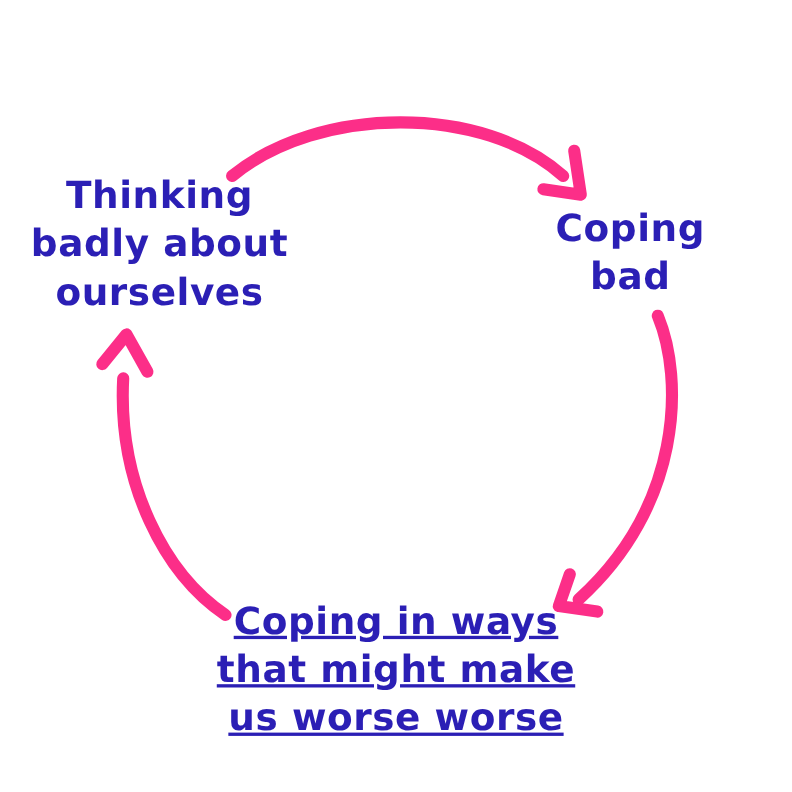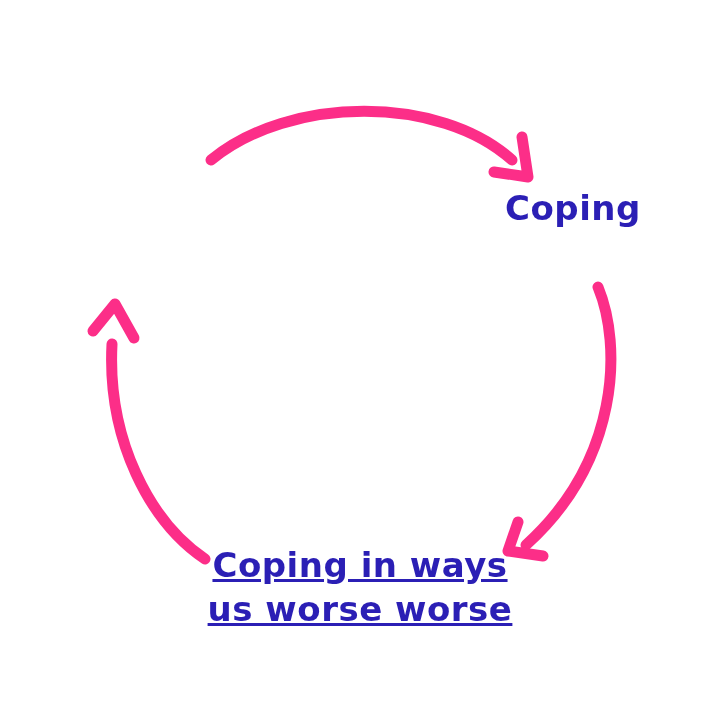--- a/index.html
+++ b/index.html
@@ -67,23 +67,30 @@
       <path class="arrow" d="M 598,287 C 622,345 620,460 526,545"></path>
       <path class="arrow-head" d="M 518,522 L 508,551 L 543,556"></path>
     </g>
 
     <g>
       <path class="arrow" d="M 205,559 C 150,522 107,440 112,344"></path>
       <path class="arrow-head" d="M 93,331 L 115,304 L 134,338"></path>
     </g>
   </svg>
 
+  <div class="node node-thinking">
+    <span>Thinking</span>
+    <span>badly about</span>
+    <span>ourselves</span>
+  </div>
 
   <div class="node node-feeling">
     <span>Coping</span>
+    <span>bad</span>
   </div>
 
   <div class="node node-coping">
     <span>Coping in ways</span>
+    <span>that might make</span>
     <span>us worse worse</span>
   </div>
 
 </div>
 
 </body></html>

